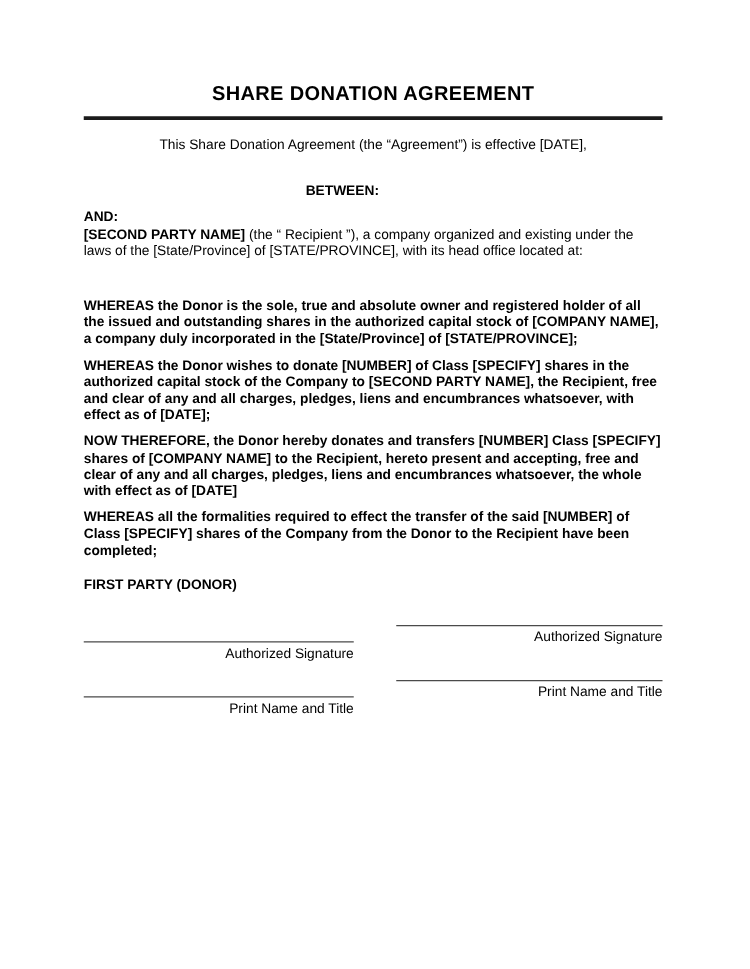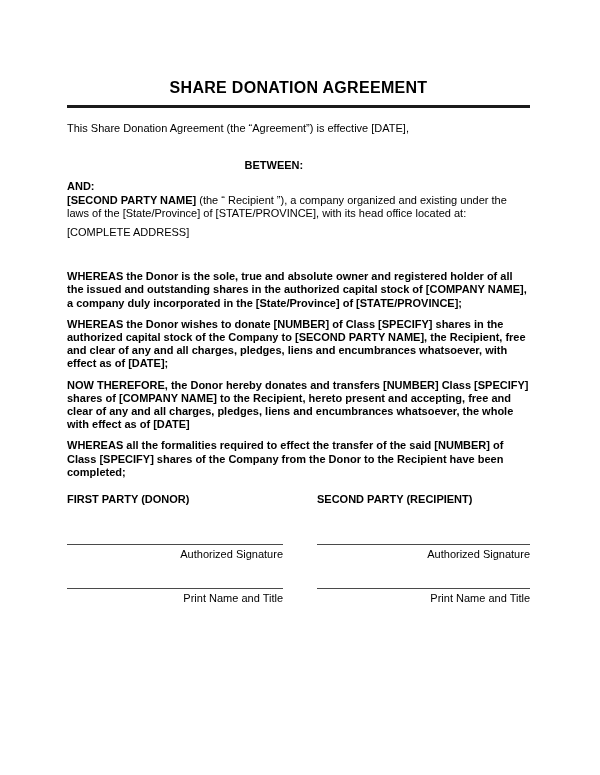--- a/index.html
+++ b/index.html
@@ -4,21 +4,21 @@
 <style>
   html, body {
     margin: 0;
     padding: 0;
     background: #ffffff;
   }
   .page {
     position: relative;
     width: 600px;
     height: 593px;
-    margin: 12px auto;
+    margin: 0 auto;
     background: #ffffff;
     font-family: "Liberation Sans", "DejaVu Sans", sans-serif;
     font-size: 11px;
     line-height: 13.2px;
     color: #000000;
     box-sizing: border-box;
     padding: 66px 70px 0 67px;
     overflow: hidden;
   }
   .doc-title {
@@ -29,20 +29,21 @@
     line-height: 20px;
     margin: 0;
   }
   .title-rule {
     height: 3px;
     background: #1b1b1b;
     margin-top: 7px;
   }
   .intro {
     margin: 14px 0 0 0;
+    text-align: center;
   }
   .parties {
     margin-top: 24px;
   }
   .party {
     display: flex;
     justify-content: center;
   }
   .party + .party {
     margin-top: 8px;
@@ -127,21 +128,20 @@
   <div class="parties">
 
     <div class="party">
       <div class="party-label">BETWEEN:</div>
     </div>
 
     <div class="party">
       <div class="party-label">AND:</div>
       <div class="party-content">
         <div><span class="party-name">[SECOND PARTY NAME]</span><span> (the “ Recipient ”), a company organized and existing under the laws of the [State/Province] of [STATE/PROVINCE], with its head office located at:</span></div>
-        <div class="party-address">[COMPLETE ADDRESS]</div>
       </div>
     </div>
 
   </div>
 
   <div class="clauses">
     <p class="clause">WHEREAS the Donor is the sole, true and absolute owner and registered holder of all the issued and outstanding shares in the authorized capital stock of [COMPANY NAME], a company duly incorporated in the [State/Province] of [STATE/PROVINCE];</p>
     <p class="clause">WHEREAS the Donor wishes to donate [NUMBER] of Class [SPECIFY] shares in the authorized capital stock of the Company to [SECOND PARTY NAME], the Recipient, free and clear of any and all charges, pledges, liens and encumbrances whatsoever, with effect as of [DATE];</p>
     <p class="clause">NOW THEREFORE, the Donor hereby donates and transfers [NUMBER] Class [SPECIFY] shares of [COMPANY NAME] to the Recipient, hereto present and accepting, free and clear of any and all charges, pledges, liens and encumbrances whatsoever, the whole with effect as of [DATE]</p>
     <p class="clause">WHEREAS all the formalities required to effect the transfer of the said [NUMBER] of Class [SPECIFY] shares of the Company from the Donor to the Recipient have been completed;</p>
@@ -151,21 +151,20 @@
 
     <div class="sig-col">
       <p class="sig-heading">FIRST PARTY (DONOR)</p>
       <div class="sig-line first"></div>
       <div class="sig-label">Authorized Signature</div>
       <div class="sig-line second"></div>
       <div class="sig-label">Print Name and Title</div>
     </div>
 
     <div class="sig-col">
-      <p class="sig-heading">SECOND PARTY (RECIPIENT)</p>
       <div class="sig-line first"></div>
       <div class="sig-label">Authorized Signature</div>
       <div class="sig-line second"></div>
       <div class="sig-label">Print Name and Title</div>
     </div>
 
   </div>
 
   <div class="footer">
     <span>Share Donation Agreement</span>

